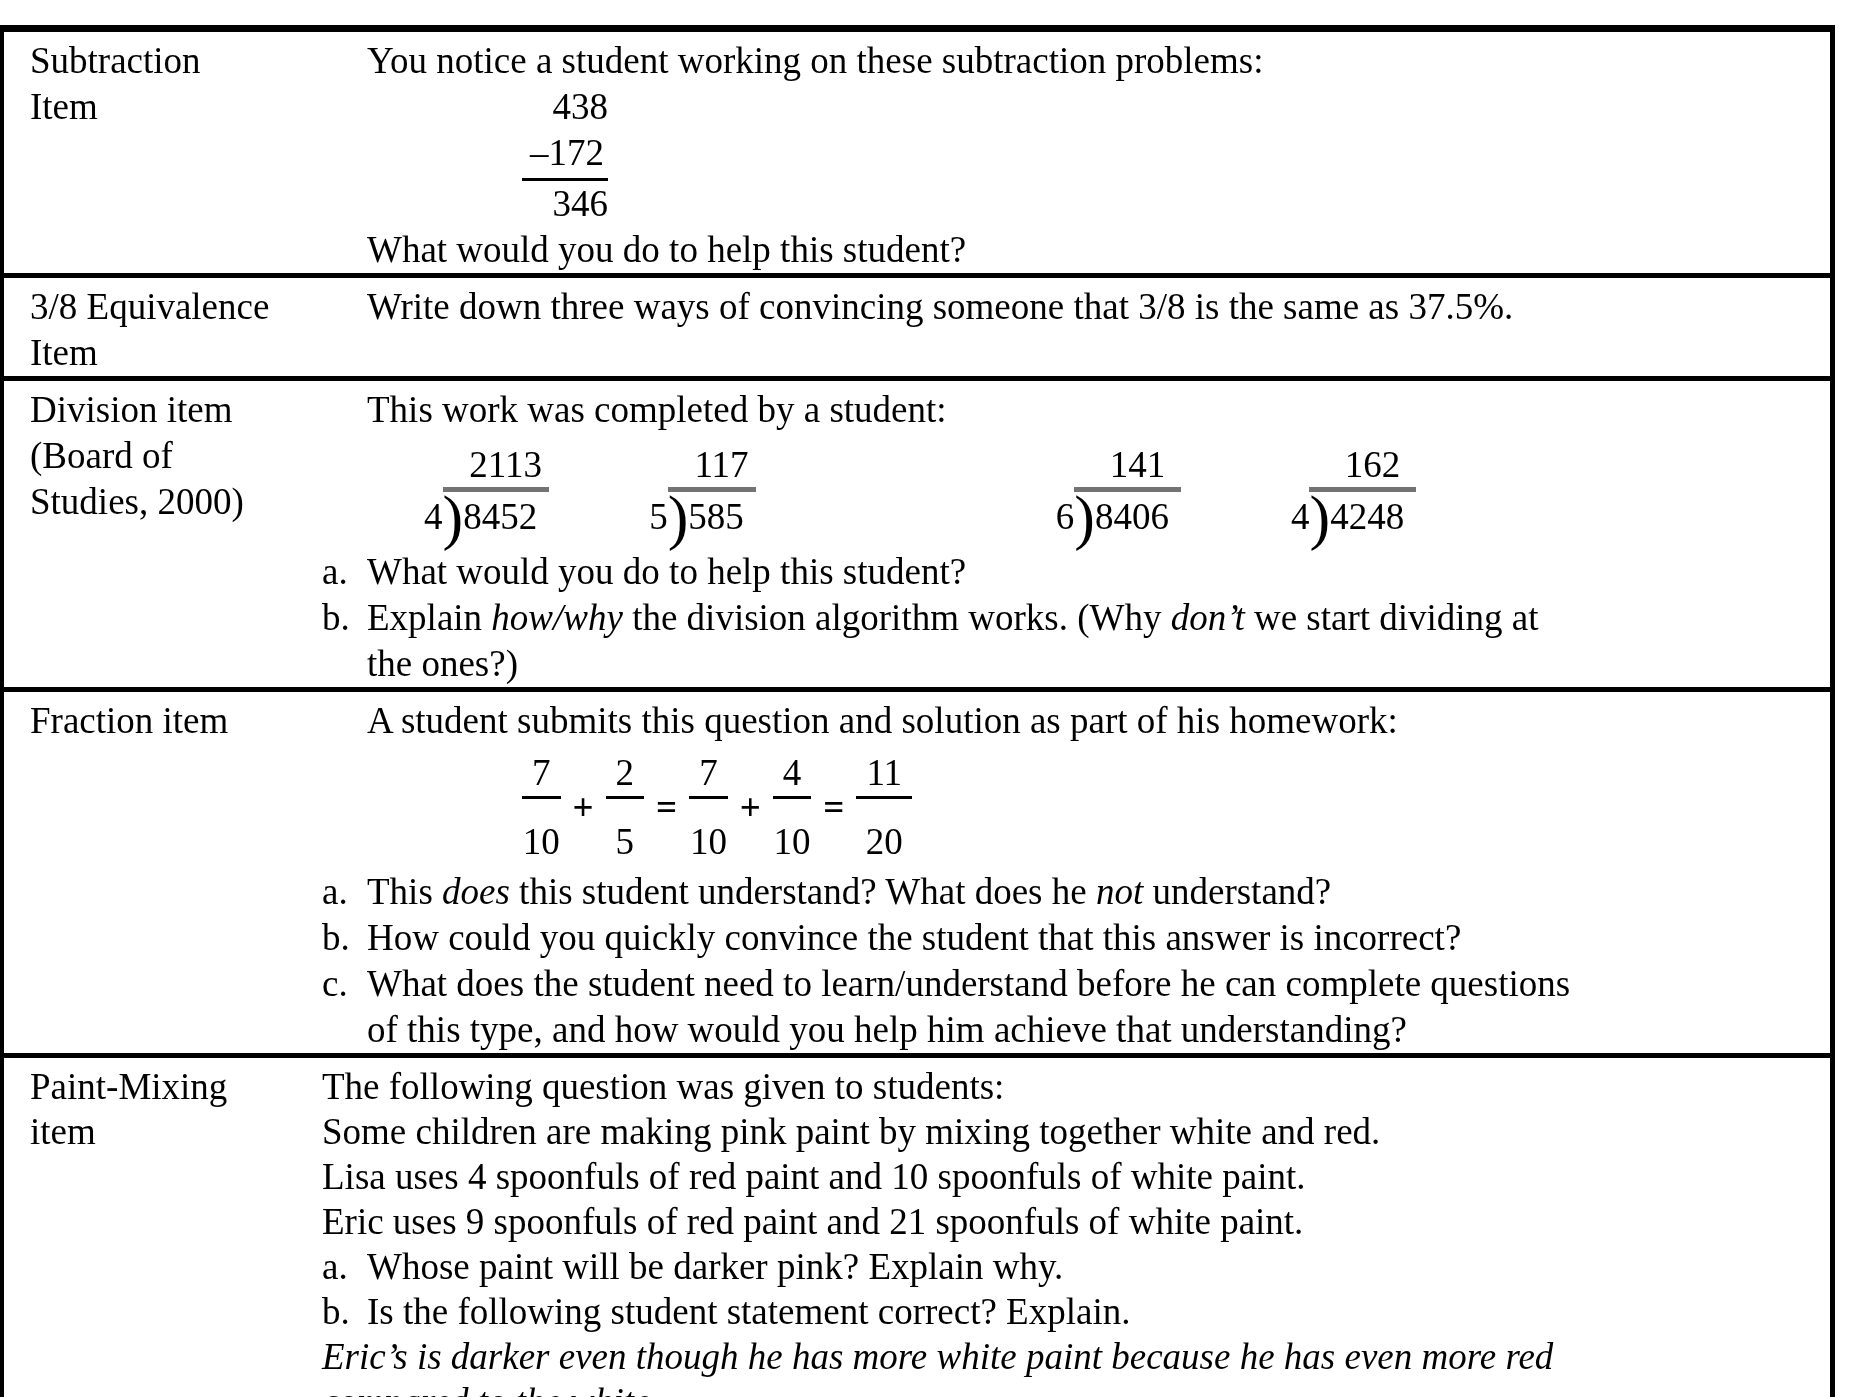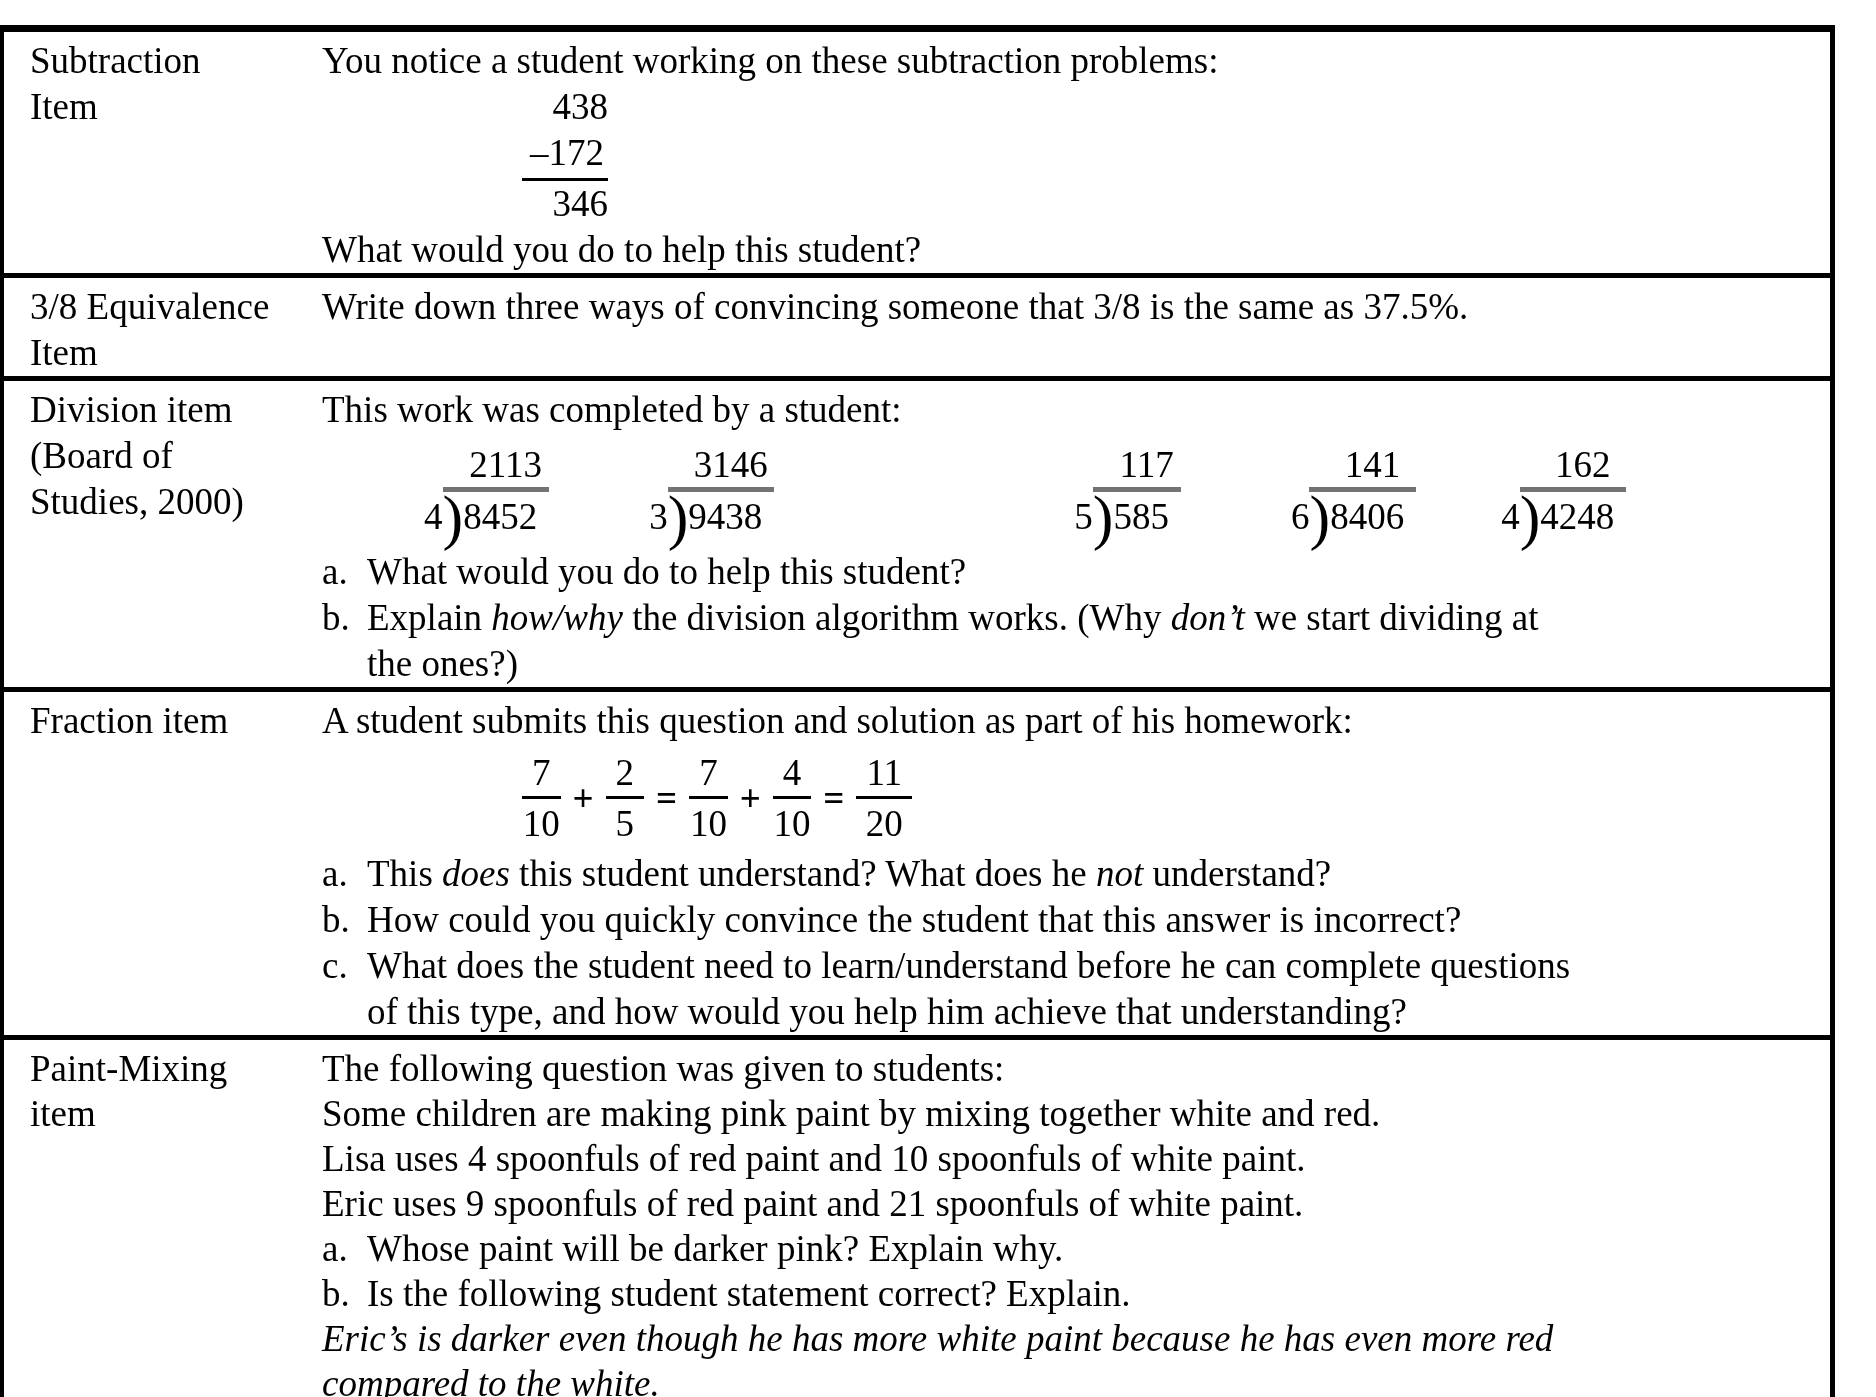--- a/index.html
+++ b/index.html
@@ -17,21 +17,21 @@
   }
   .trow { display:flex; border-bottom:5px solid #000; box-sizing:border-box; }
   .trow:last-child { border-bottom:none; }
   .r1 { min-height:235px; }
   .r2 { min-height:96px; }
   .r3 { min-height:304px; }
   .r4 { min-height:343px; }
   .r5 { min-height:360px; line-height:45px; }
   .cell-label { flex:0 0 318px; box-sizing:border-box; padding:6px 10px 0 26px; }
   .cell-content { flex:1 1 auto; min-width:0; box-sizing:border-box; padding:6px 14px 0 0; }
-  .para { }
+  .para { margin-left:45px; }
   .para-flush { margin-left:0; }
   .it { font-style:italic; }
   .stmt { font-style:italic; }
   
   .q-line { display:flex; }
   .q-marker { flex:0 0 45px; }
   .q-text { flex:1 1 auto; }
   .q-cont { margin-left:45px; }
   
   .sub-area { display:flex; margin-left:200px; }
@@ -52,21 +52,21 @@
   .ld-row { display:block; height:52px; line-height:50px; }
   .ld-under { display:inline-block; border-top:5px solid #737373; padding:0 12px 0 0; }
   .ld-paren {
     display:inline-block; font-size:62px; line-height:44px;
     vertical-align:-9px; overflow:visible;
   }
   
   .eq { display:inline-flex; align-items:center; margin:6px 0 4px 200px; }
   .frac { display:inline-block; text-align:center; vertical-align:middle; }
   .fn { display:block; border-bottom:3px solid #000; padding:0 10px 2px; height:44px; line-height:46px; }
-  .fd { display:block; padding-top:2px; height:46px; line-height:46px; }
+  .fd { display:block; padding-top:20px; height:46px; line-height:46px; }
   .op { font-weight:bold; padding:0 12px; }
 </style>
 </head>
 <body>
 
 <div class="assessment-table">
 
   <div class="trow r1">
     <div class="cell-label">
       <div>Subtraction</div>
@@ -102,24 +102,20 @@
       <div>Studies, 2000)</div>
     </div>
     <div class="cell-content">
       <div class="para">This work was completed by a student:</div>
       <div class="div-area">
         <span class="ld">
           <span class="ld-q">2113</span>
           <span class="ld-row"><span>4</span><span class="ld-under"><span class="ld-paren">)</span><span>8452</span></span></span>
         </span>
         <span class="ld">
-          <span class="ld-q">3146</span>
-          <span class="ld-row"><span>3</span><span class="ld-under"><span class="ld-paren">)</span><span>9438</span></span></span>
-        </span>
-        <span class="ld">
           <span class="ld-q">117</span>
           <span class="ld-row"><span>5</span><span class="ld-under"><span class="ld-paren">)</span><span>585</span></span></span>
         </span>
         <span class="ld">
           <span class="ld-q">141</span>
           <span class="ld-row"><span>6</span><span class="ld-under"><span class="ld-paren">)</span><span>8406</span></span></span>
         </span>
         <span class="ld">
           <span class="ld-q">162</span>
           <span class="ld-row"><span>4</span><span class="ld-under"><span class="ld-paren">)</span><span>4248</span></span></span>

